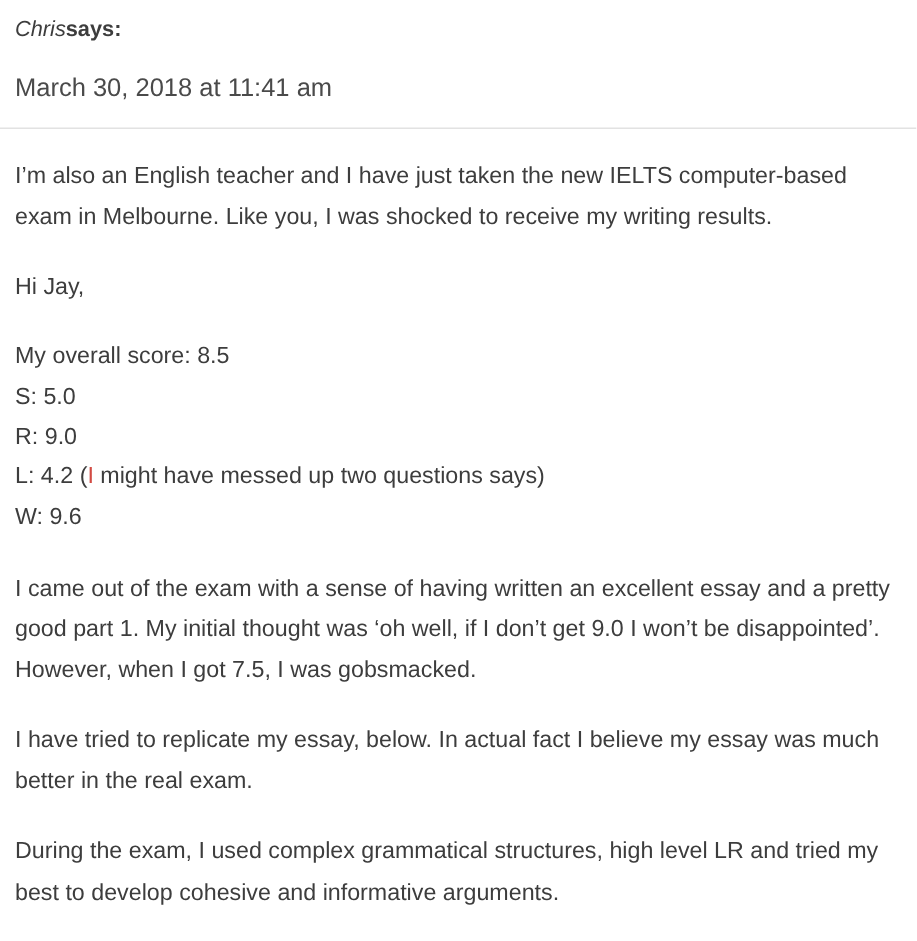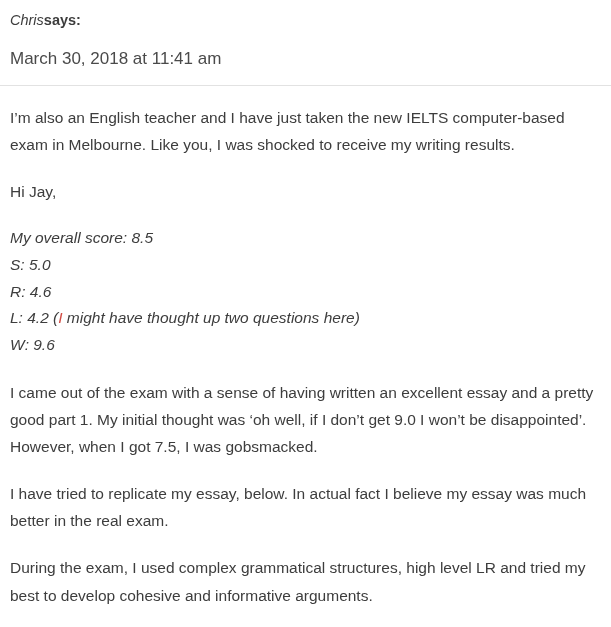--- a/index.html
+++ b/index.html
@@ -54,21 +54,20 @@
     font-size: 15.5px;
     line-height: 1.75;
     color: #3d3d3d;
   }
   .comment-body p {
     margin: 0 0 20px 0;
   }
   .comment-body p.tight {
     margin: 0;
     line-height: 1.72;
-    font-style: italic;
   }
   .score-block {
     margin: 0 0 20px 0;
   }
   .highlight-red {
     color: #d24b43;
   }
 </style>
 </head>
 <body>
@@ -86,22 +85,22 @@
 
   <div class="comment-body">
 
     <p>I’m also an English teacher and I have just taken the new IELTS computer-based exam in Melbourne. Like you, I was shocked to receive my writing results.</p>
 
     <p>Hi Jay,</p>
 
     <div class="score-block">
       <p class="tight">My overall score: 8.5</p>
       <p class="tight">S: 5.0</p>
-      <p class="tight">R: 4.6</p>
-      <p class="tight"><span>L: 4.2 (</span><span class="highlight-red">I</span><span> might have thought up two questions here)</span></p>
+      <p class="tight">R: 9.0</p>
+      <p class="tight"><span>L: 4.2 (</span><span class="highlight-red">I</span><span> might have messed up two questions says)</span></p>
       <p class="tight">W: 9.6</p>
     </div>
 
     <p>I came out of the exam with a sense of having written an excellent essay and a pretty good part 1. My initial thought was ‘oh well, if I don’t get 9.0 I won’t be disappointed’. However, when I got 7.5, I was gobsmacked.</p>
 
     <p>I have tried to replicate my essay, below. In actual fact I believe my essay was much better in the real exam.</p>
 
     <p>During the exam, I used complex grammatical structures, high level LR and tried my best to develop cohesive and informative arguments.</p>
 
   </div>

